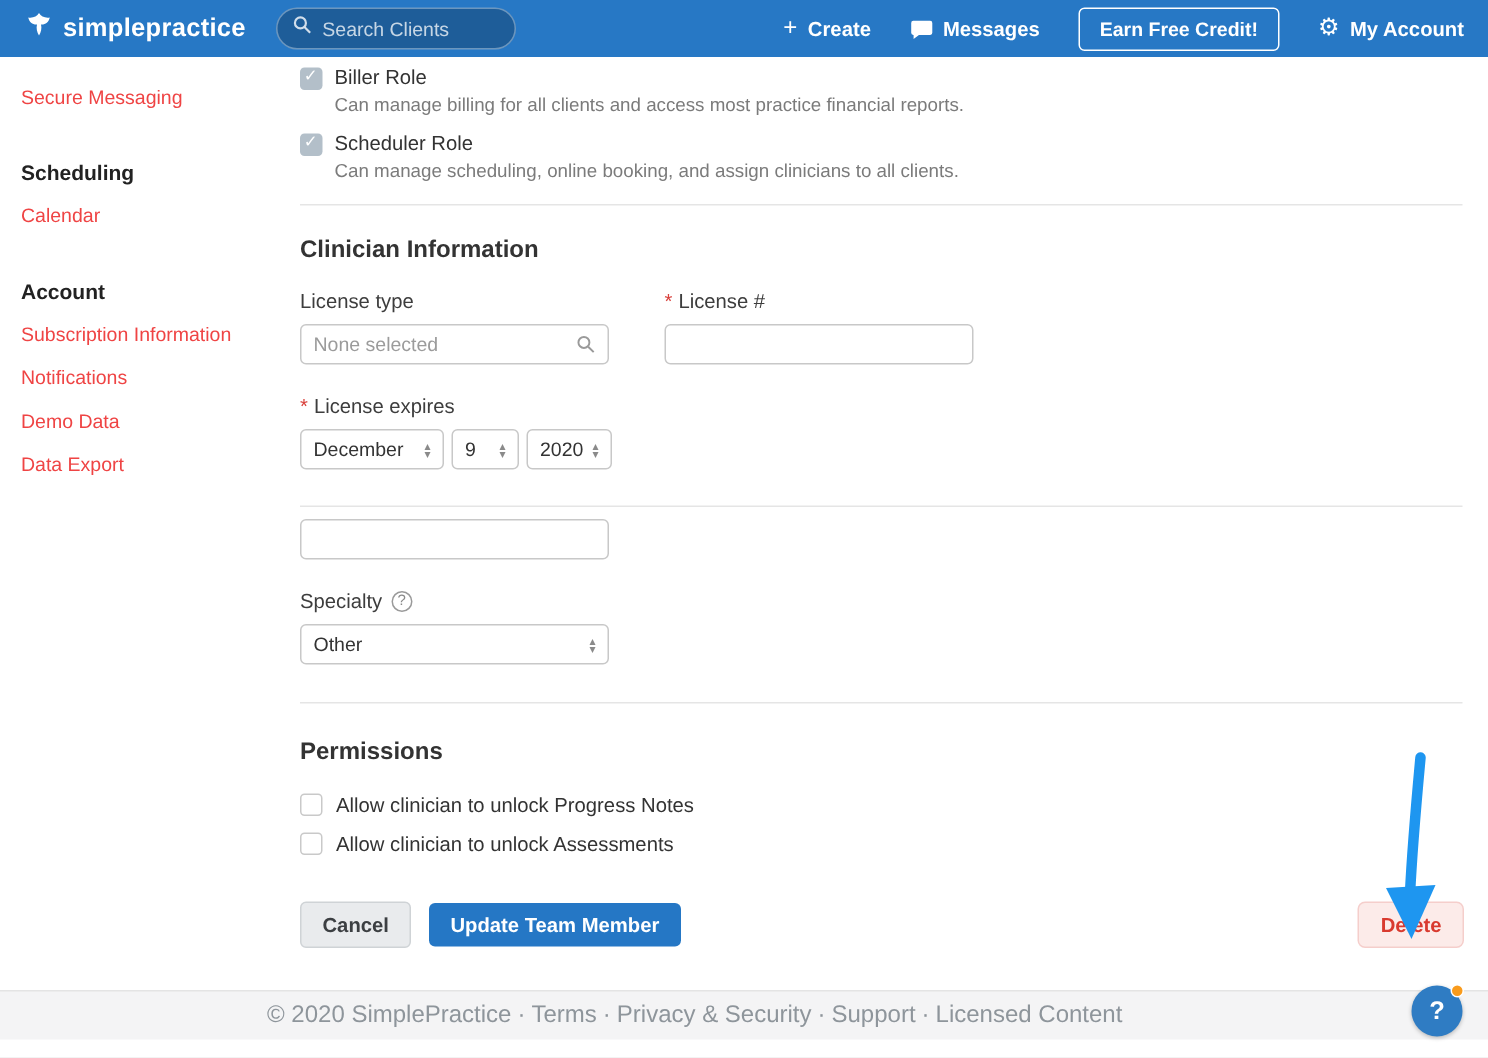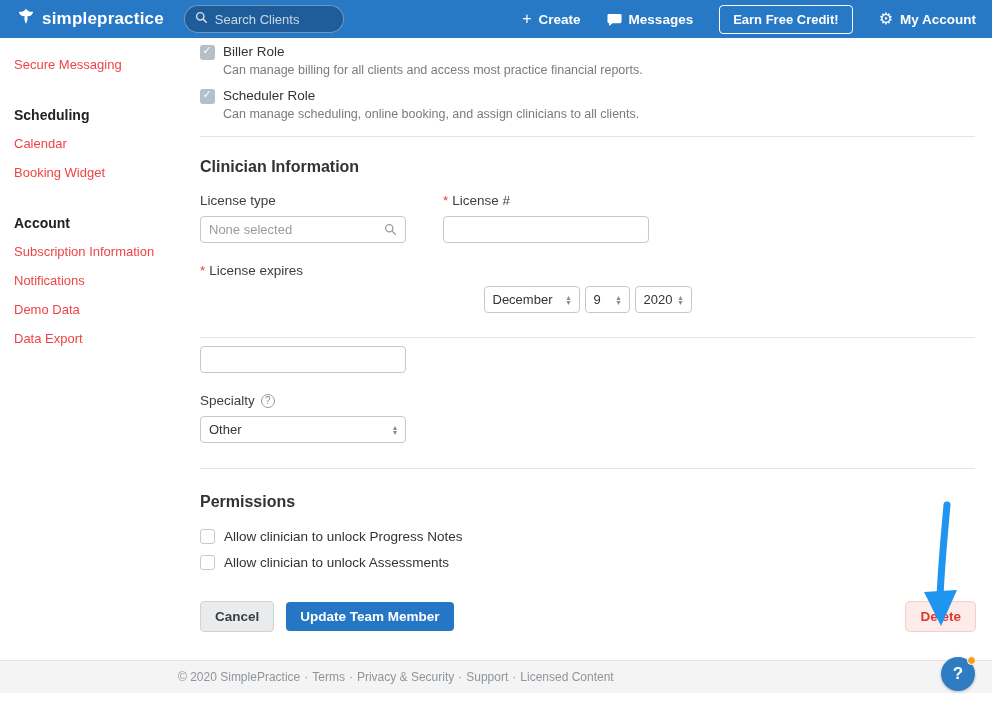--- a/index.html
+++ b/index.html
@@ -54,39 +54,39 @@
   .col { width:206px; }
   .mt-label { margin-top:17px; }
   .control { margin-top:8px; height:27px; border:1px solid #c8c8c8; border-radius:4px; background:#fff; font-size:13px; }
   input.control { width:206px; padding:0 8px; outline:none; font-family:inherit; color:#333; }
   .select { display:flex; align-items:center; justify-content:space-between; padding:0 8px; cursor:pointer; }
   .select .value { color:#333; }
   .select .value.placeholder { color:#9b9b9b; }
   .stepper { display:inline-flex; flex-direction:column; align-items:center; color:#8a8a8a; line-height:5px; font-size:8px; margin-left:6px; }
   .stepper::before { content:"\25B4"; }
   .stepper::after { content:"\25BE"; }
-  .date-row { display:flex; gap:5px; margin-top:8px;justify-content:center; }
+  .date-row { display:flex; gap:5px; margin-top:8px; }
   .w-month { width:96px; } .w-day { width:45px; } .w-year { width:57px; }
   .mag-icon svg { width:13px; height:13px; display:block; }
   .label-row { display:flex; align-items:center; gap:6px; }
   .q-icon { width:14px; height:14px; border:1px solid #9a9a9a; border-radius:50%; color:#8a8a8a; font-size:10px; display:inline-flex; align-items:center; justify-content:center; }
   .q-icon::before { content:"?"; }
 
   .perm-row { display:flex; align-items:center; gap:9px; font-size:13.5px; color:#333; }
   .perm-row.first { margin-top:17px; }
   .perm-row + .perm-row { margin-top:10px; }
 
   .actions { display:flex; align-items:center; gap:12px; margin-top:31px; }
   .btn { border:none; border-radius:4px; font-size:13.5px; font-weight:700; padding:7px 14px; cursor:pointer; font-family:Liberation Sans, sans-serif; }
   .btn-cancel { background:#e9ebed; border:1px solid #cfd3d6; color:#3c3f42; }
   .btn-primary { background:#2577c5; color:#fff; }
   .btn-delete { margin-left:auto; background:#fcebe9; color:#d93a2f; box-shadow:0 0 0 1px rgba(217,58,47,.25); }
 
   
-  .footer { height:33px; background:#f4f4f5; border-top:1px solid #e4e4e4; display:flex; align-items:center; padding-left:178px; font-size:12px; color:#8e959b; }
+  .footer { height:33px; background:#f4f4f5; border-top:1px solid #e4e4e4; display:flex; align-items:center; padding-left:178px; font-size:16px; color:#8e959b; }
   .footer a { color:#8e959b; text-decoration:none; cursor:pointer; }
   .footer a::before { content:"\00B7"; margin:0 4px; color:#8e959b; }
 
   
   .arrow-annot { position:absolute; left:905px; top:500px; width:70px; height:135px; pointer-events:none; }
   .help-fab { position:absolute; left:941px; top:657px; width:34px; height:34px; border-radius:50%; background:#2f7cc3; color:#fff; font-size:17px; font-weight:700; display:flex; align-items:center; justify-content:center; cursor:pointer; box-shadow:0 1px 3px rgba(0,0,0,.25); }
   .help-dot { position:absolute; right:-1px; top:-1px; width:9px; height:9px; border-radius:50%; background:#f99b1c; border:1.5px solid #fff; }
 </style>
 </head>
 <body>
@@ -133,21 +133,20 @@
       </div>
     </div>
   </header>
 
   <div class="body">
 
     <aside class="sidebar">
       <div class="side-link">Secure Messaging</div>
       <div class="side-heading">Scheduling</div>
       <div class="side-link">Calendar</div>
-      <div class="side-link">Booking Widget</div>
       <div class="side-heading">Account</div>
       <div class="side-link">Subscription Information</div>
       <div class="side-link">Notifications</div>
       <div class="side-link">Demo Data</div>
       <div class="side-link">Data Export</div>
     </aside>
 
     <main class="main">
 
       

